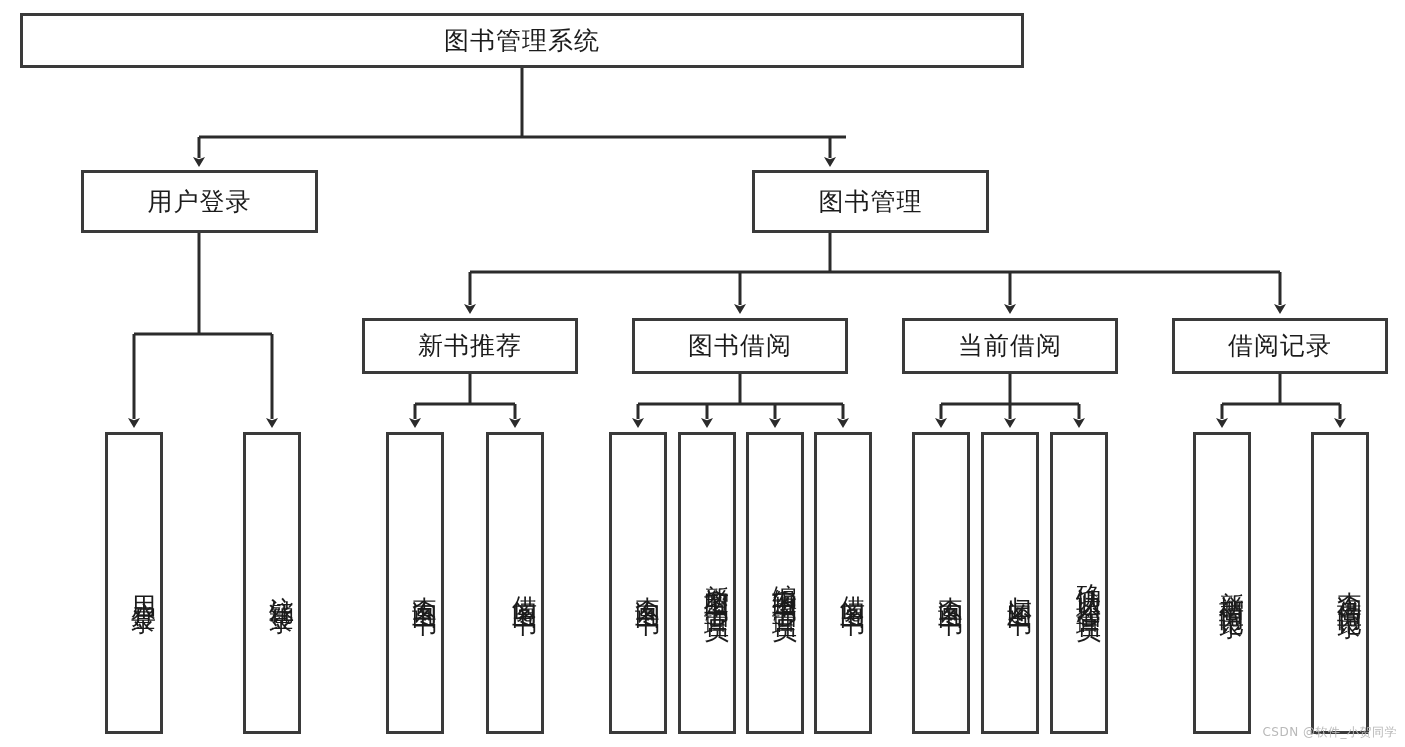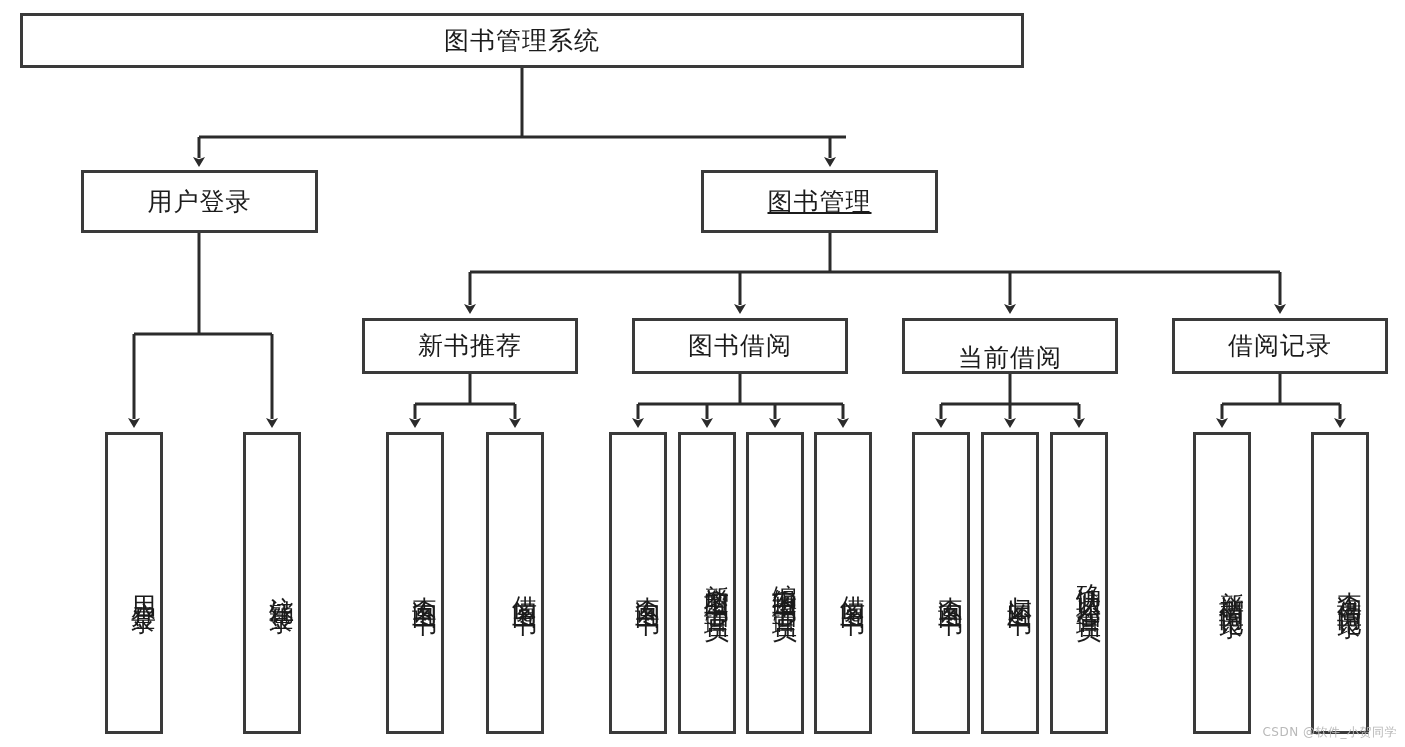--- a/index.html
+++ b/index.html
@@ -122,33 +122,33 @@
   </svg>
 
   <div class="node horiz" style="left:20px; top:13px; width:1004px; height:55px;">
     <span>图书管理系统</span>
   </div>
 
   <div class="node horiz" style="left:81px; top:170px; width:237px; height:63px;">
     <span>用户登录</span>
   </div>
 
-  <div class="node horiz" style="left:701px; top:170px; width:237px; height:63px;text-decoration:underline;">
+  <div class="node horiz" style="left:752px; top:170px; width:237px; height:63px;">
     <span>图书管理</span>
   </div>
 
   <div class="node horiz" style="left:632px; top:318px; width:216px; height:56px;">
     <span>图书借阅</span>
   </div>
 
   <div class="node horiz" style="left:362px; top:318px; width:216px; height:56px;">
     <span>新书推荐</span>
   </div>
 
-  <div class="node horiz" style="left:902px; top:318px; width:216px; height:56px;align-items:flex-end;">
+  <div class="node horiz" style="left:902px; top:318px; width:216px; height:56px;">
     <span>当前借阅</span>
   </div>
 
   <div class="node horiz" style="left:1172px; top:318px; width:216px; height:56px;">
     <span>借阅记录</span>
   </div>
 
   <div class="node vert" style="left:105px; top:432px; width:58px; height:302px;">
     <span class="vtext">用户登录</span>
   </div>

